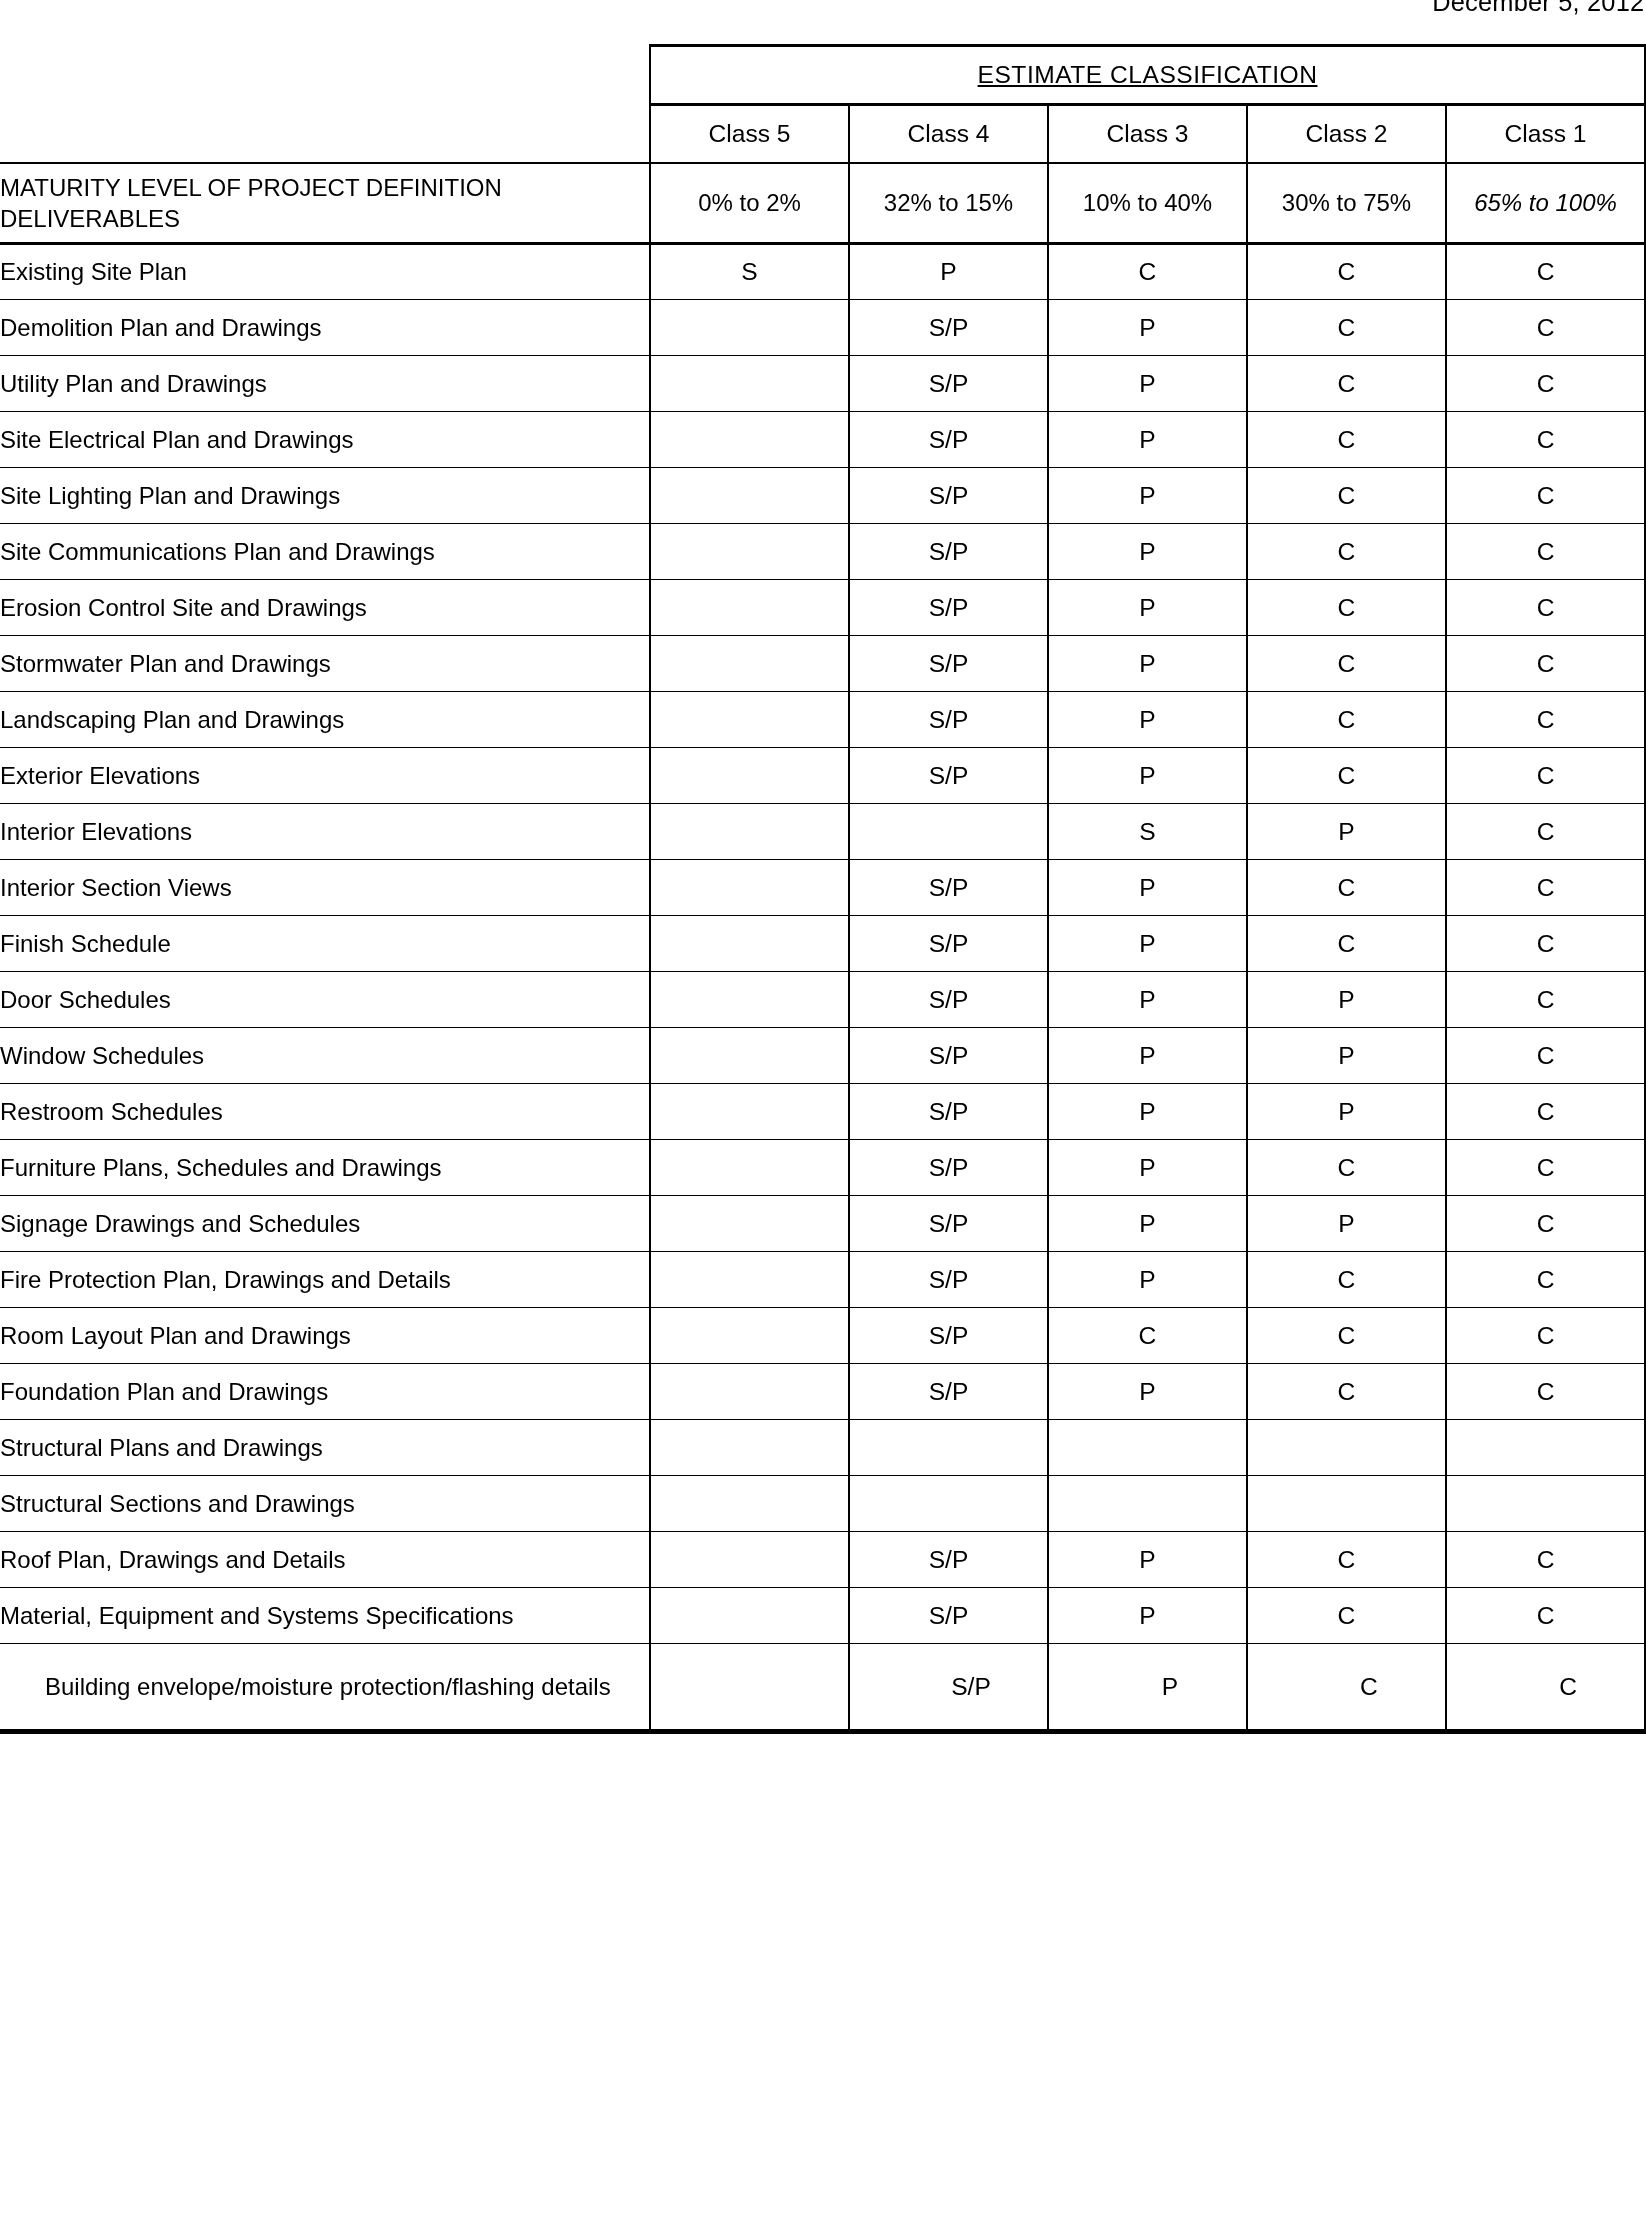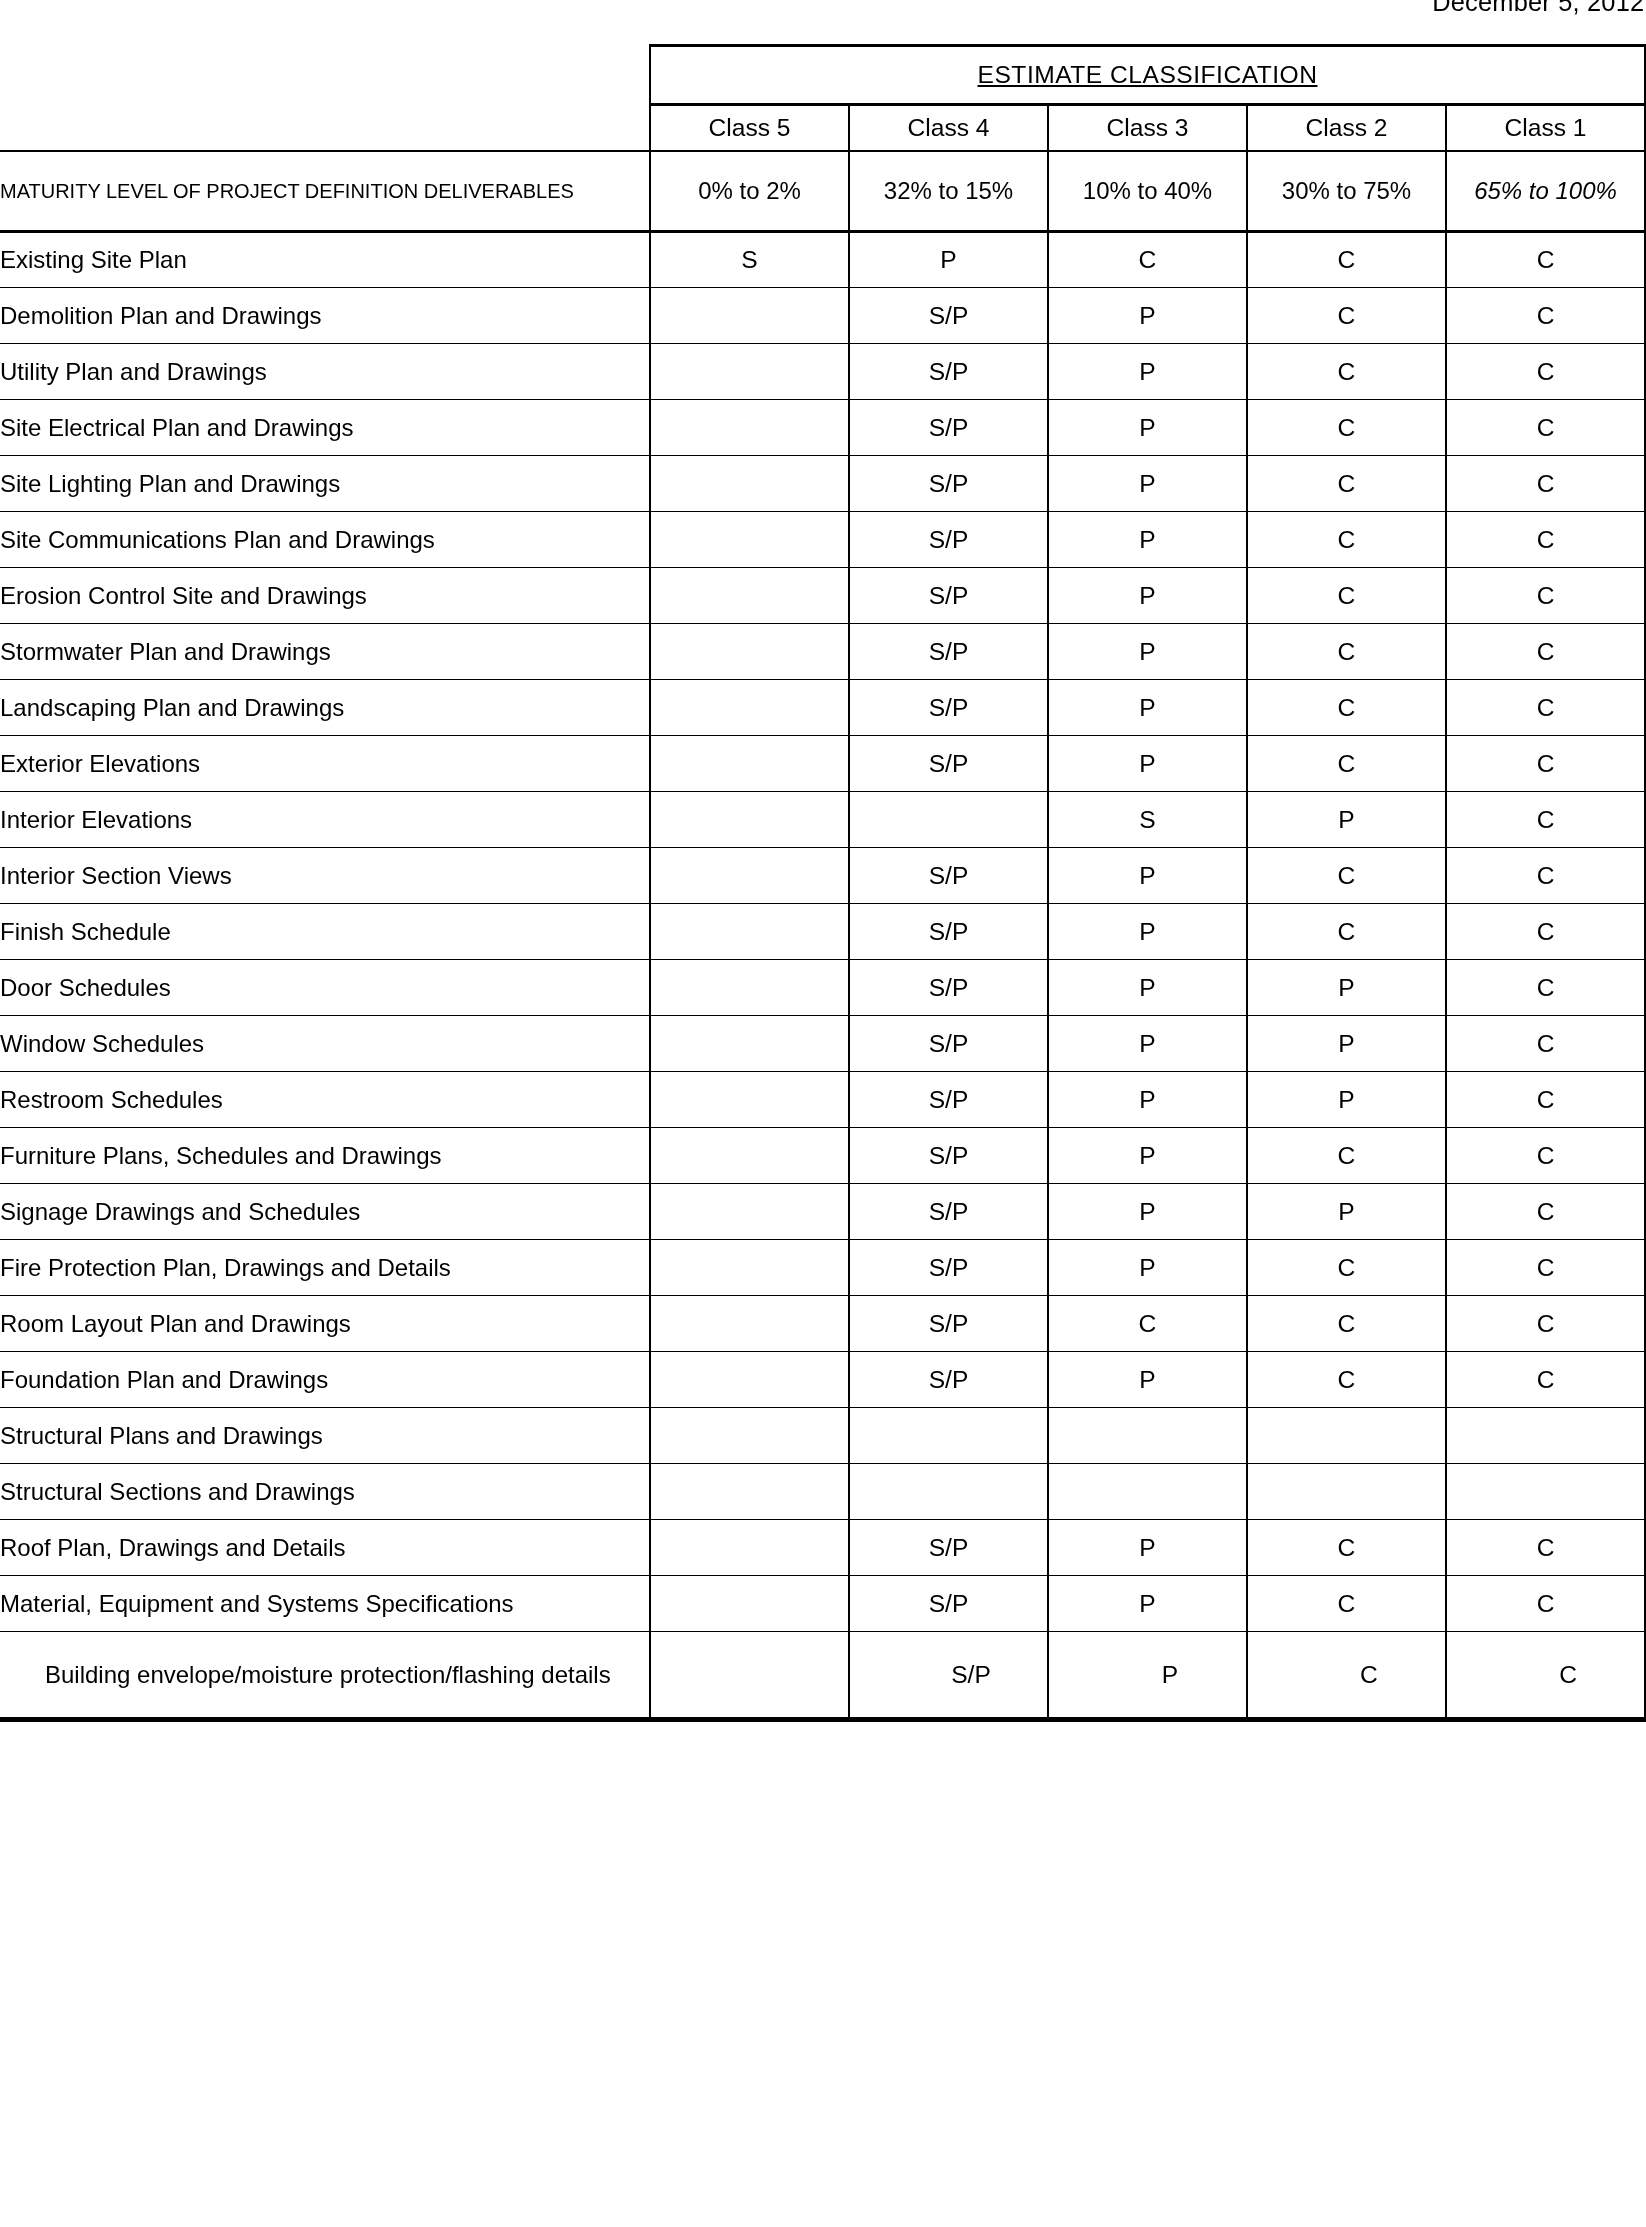--- a/index.html
+++ b/index.html
@@ -91,30 +91,30 @@
     border-bottom: 3.4px solid #000;
     height: 59px;
     text-decoration: underline;
   }
   .hdr-class {
     text-align: center;
     font-weight: bold;
     font-size: 24.6px;
     border-left: 2.5px solid #000;
     border-bottom: 2.5px solid #000;
-    height: 46px;
+    height: 58px;
     border-radius: 23px;
   }
   .hdr-class.last { border-right: 2.5px solid #000; }
 
   .hdr-matlabel {
     text-align: left;
     padding: 0 12px 0 8.5px;
     font-weight: bold;
-    font-size: 20px;
+    font-size: 24px;
     line-height: 1.3;
     border-top: 2.5px solid #000;
     border-bottom: 3.4px solid #000;
     height: 81px;
   }
   .hdr-pct {
     text-align: center;
     font-weight: bold;
     font-size: 24px;
     border-left: 2.5px solid #000;

